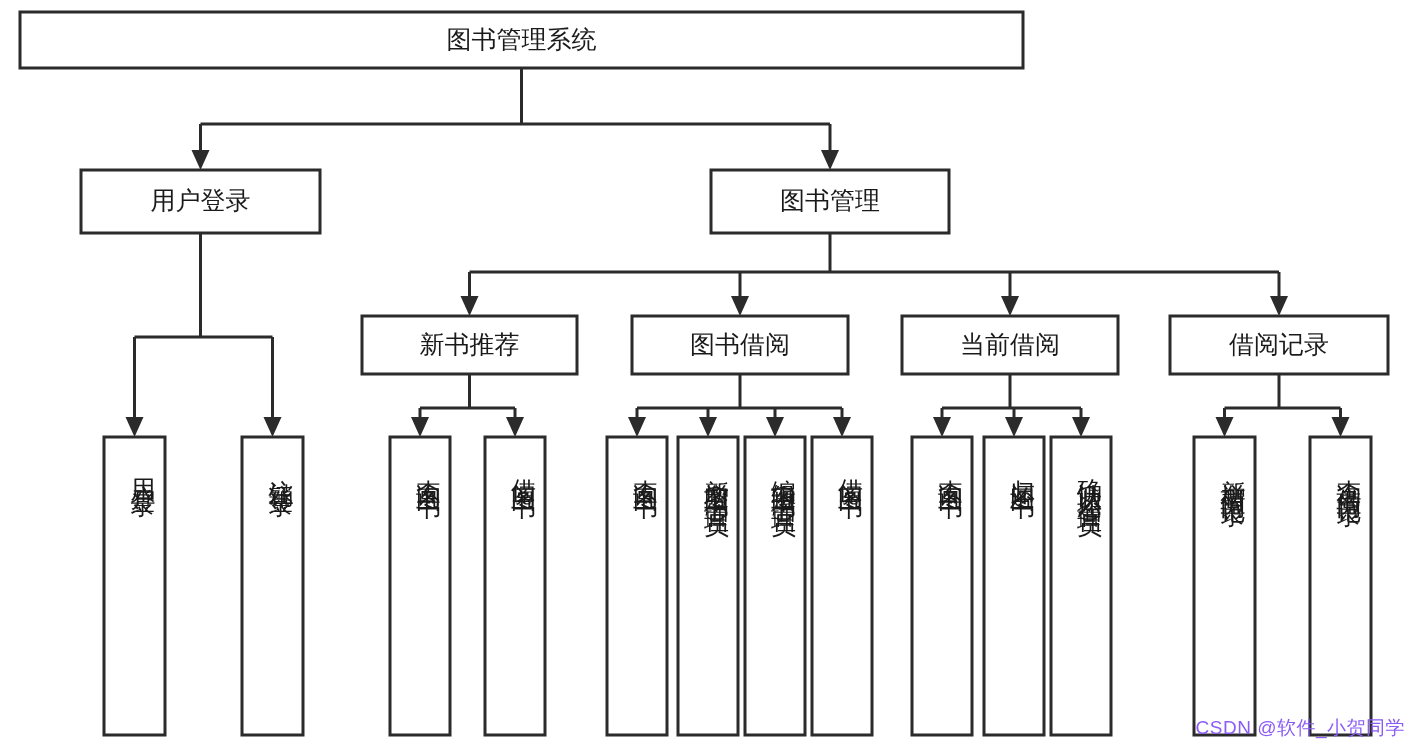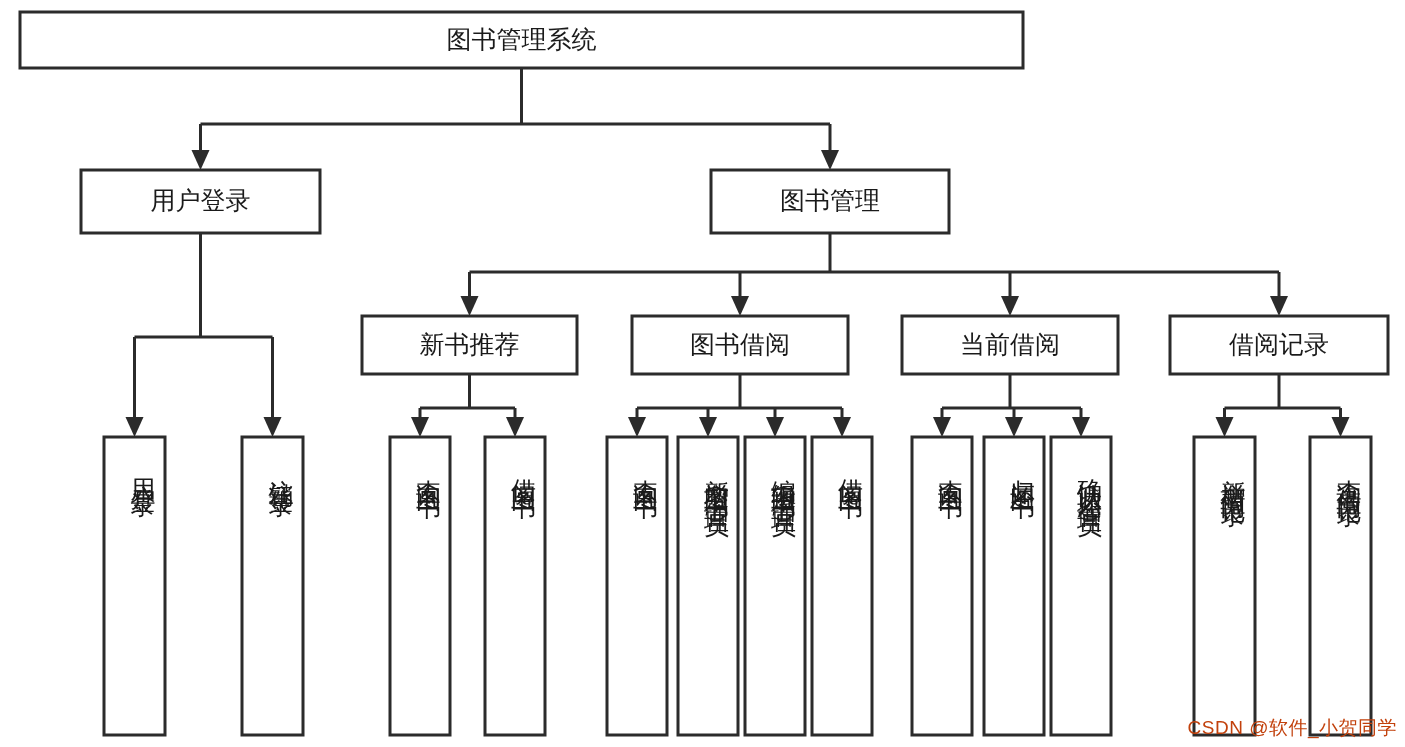--- a/index.html
+++ b/index.html
@@ -47,25 +47,25 @@
     font-family: "Liberation Sans", "DejaVu Sans", sans-serif;
     font-size: 25px;
     fill: #1a1a1a;
     writing-mode: vertical-rl;
     text-orientation: upright;
     letter-spacing: 5px;
     white-space: pre;
   }
   .watermark {
     position: absolute;
-    right: 8px;
+    right: 0;
     bottom: 6px;
     font-family: "Liberation Sans", "DejaVu Sans", sans-serif;
     font-size: 19px;
-    color: #c2410c;
+    color: #8b5cf6;
     letter-spacing: 0.5px;
     pointer-events: none;
     user-select: none;
   }
 </style>
 </head>
 <body>
 
 <div id="diagram-root">
   <svg id="diagram-svg" width="1405" height="747" viewBox="0 0 1405 747" xmlns="http://www.w3.org/2000/svg">

